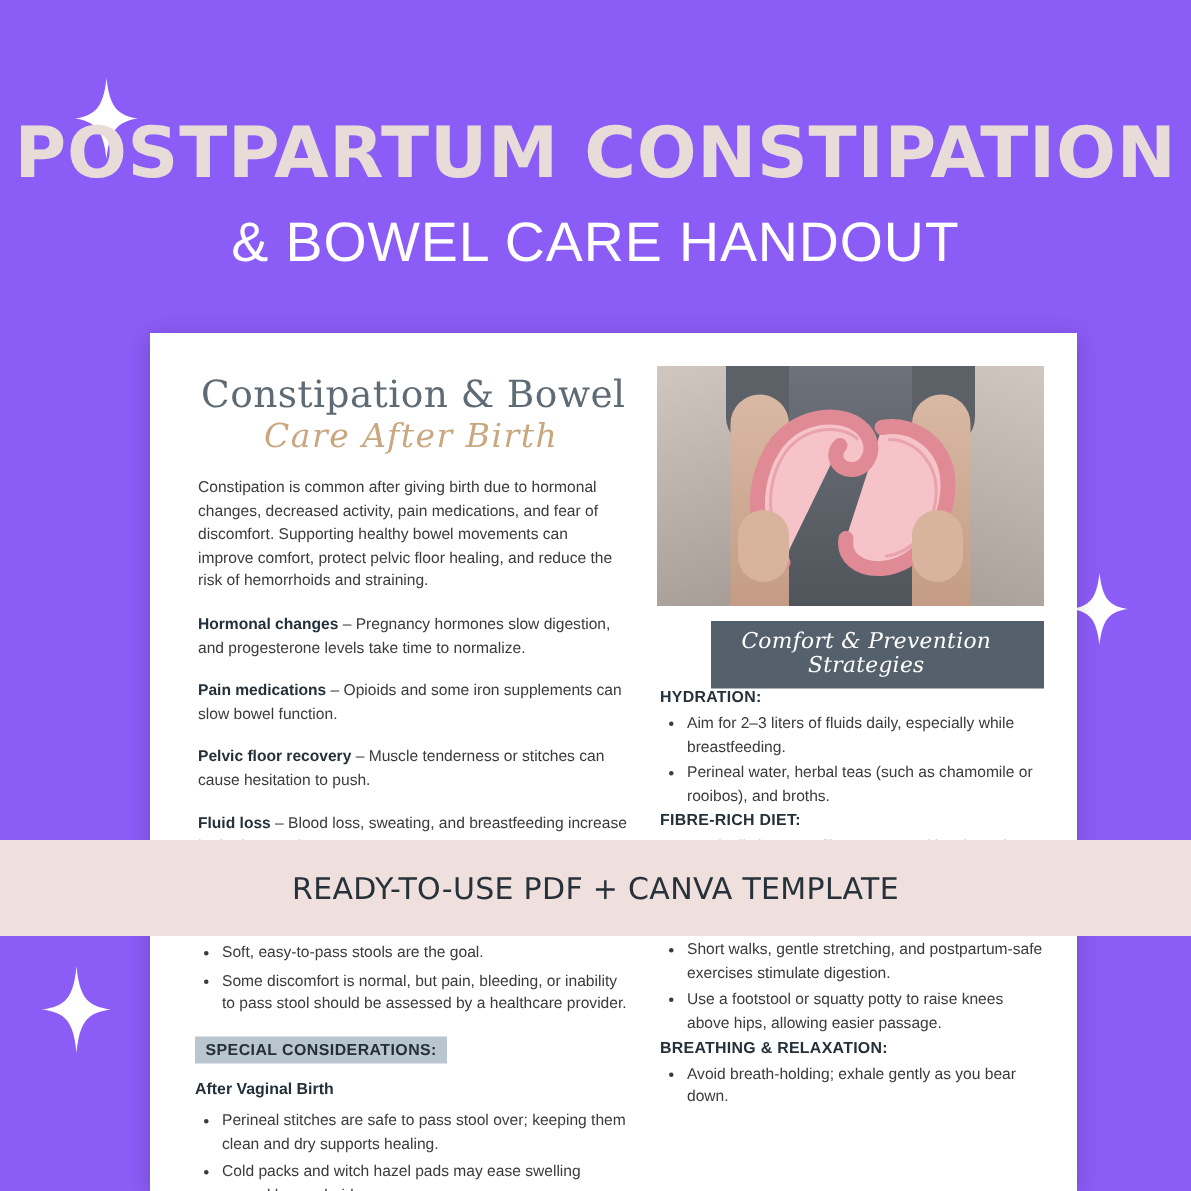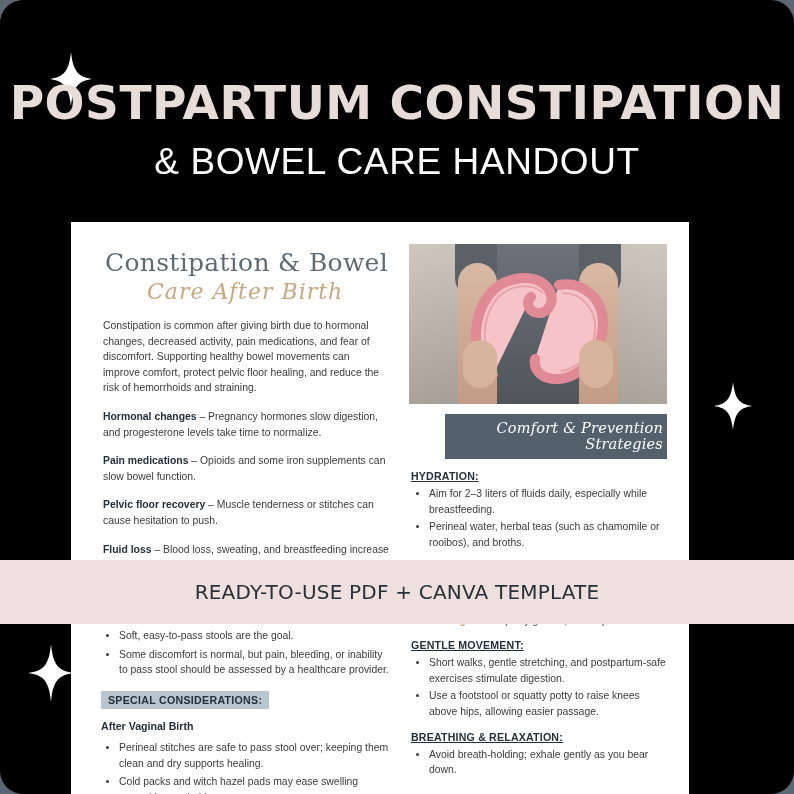--- a/index.html
+++ b/index.html
@@ -10,22 +10,21 @@
     width: 794px;
     height: 794px;
     overflow: hidden;
     background: #5b6873;
     font-family: "Liberation Sans", sans-serif;
     position: relative;
   }
   .canvas {
     position: absolute;
     inset: 0;
-    background: #000000;
-    border-radius: 23px;
+    background: #8b5cf6;
   }
 
   
   .sparkle {
     position: absolute;
     color: #ffffff;
     line-height: 1;
     user-select: none;
   }
   .sparkle svg { display: block; }
@@ -54,21 +53,21 @@
     font-size: 37px;
     letter-spacing: 0.6px;
     color: #ffffff;
     margin: 14px 0 0 0;
     text-transform: uppercase;
   }
 
   
   .page {
     position: absolute;
-    left: 71px;
+    left: 100px;
     top: 222px;
     width: 618px;
     height: 572px;
     background: #ffffff;
     box-shadow: 0 2px 14px rgba(0,0,0,0.18);
     overflow: hidden;
   }
   .page-inner {
     position: absolute;
     inset: 0;
@@ -213,33 +212,32 @@
   }
   .photo .hand-l { left: 21%; }
   .photo .hand-r { right: 21%; }
 
   .band {
     background: #54606b;
     color: #ffffff;
     font-family: "DejaVu Serif", serif;
     font-style: italic;
     font-size: 14.5px;
-    text-align: right;
-    padding: 6px 4px 7px 0;
+    text-align: center;
+    padding: 6px 15px 7px 0;
     margin-top: 10px;
     letter-spacing: 0.2px;
     margin-left: 36px;
   }
   .r-head {
     font-size: 10.6px;
     font-weight: bold;
     color: #24303a;
-    margin: 11px 0 4px 2px;
+    margin: 0 0 4px 2px;
     letter-spacing: 0.2px;
-    text-decoration: underline;
   }
   .r-list {
     margin: 0 0 0 0;
     padding-left: 20px;
     font-size: 10.4px;
     line-height: 1.5;
     color: #3b3b3b;
   }
   .r-list li { margin-bottom: 2px; }
   .r-list ul {

